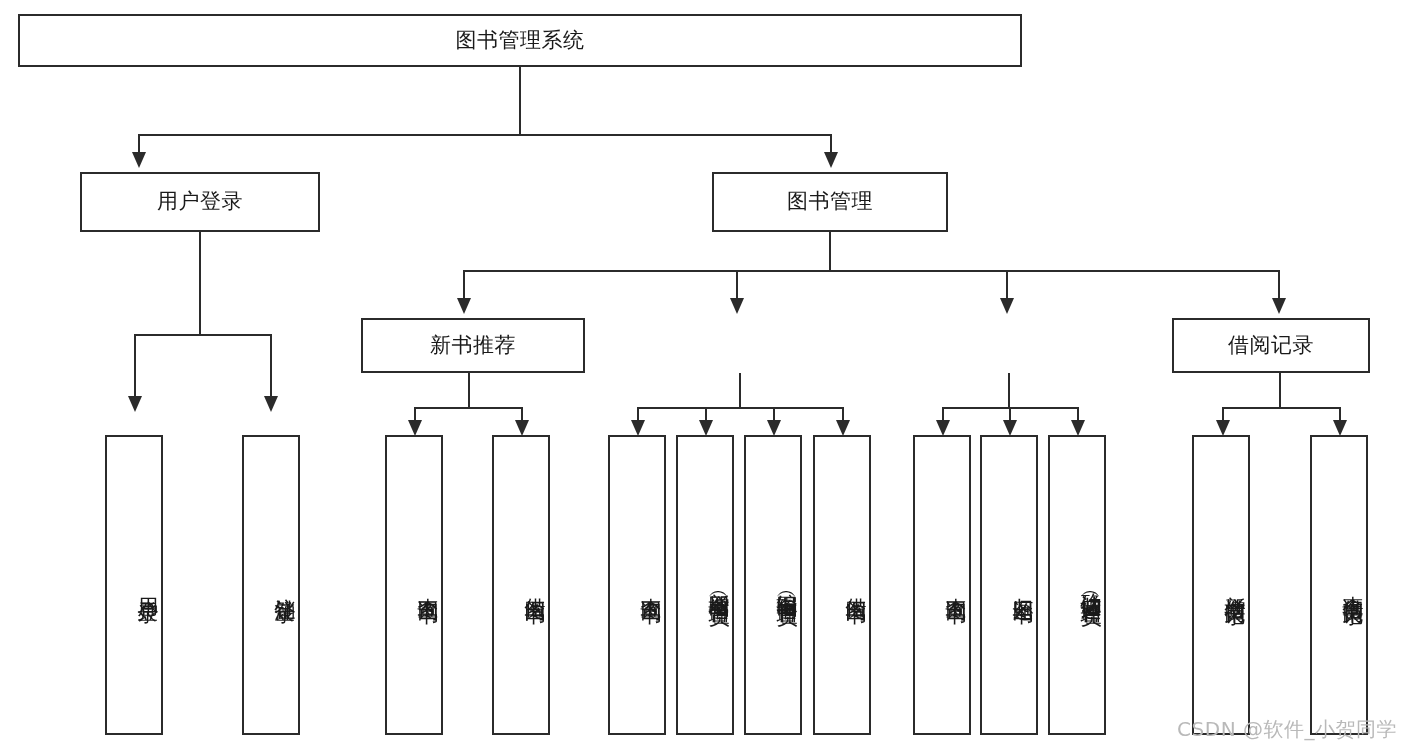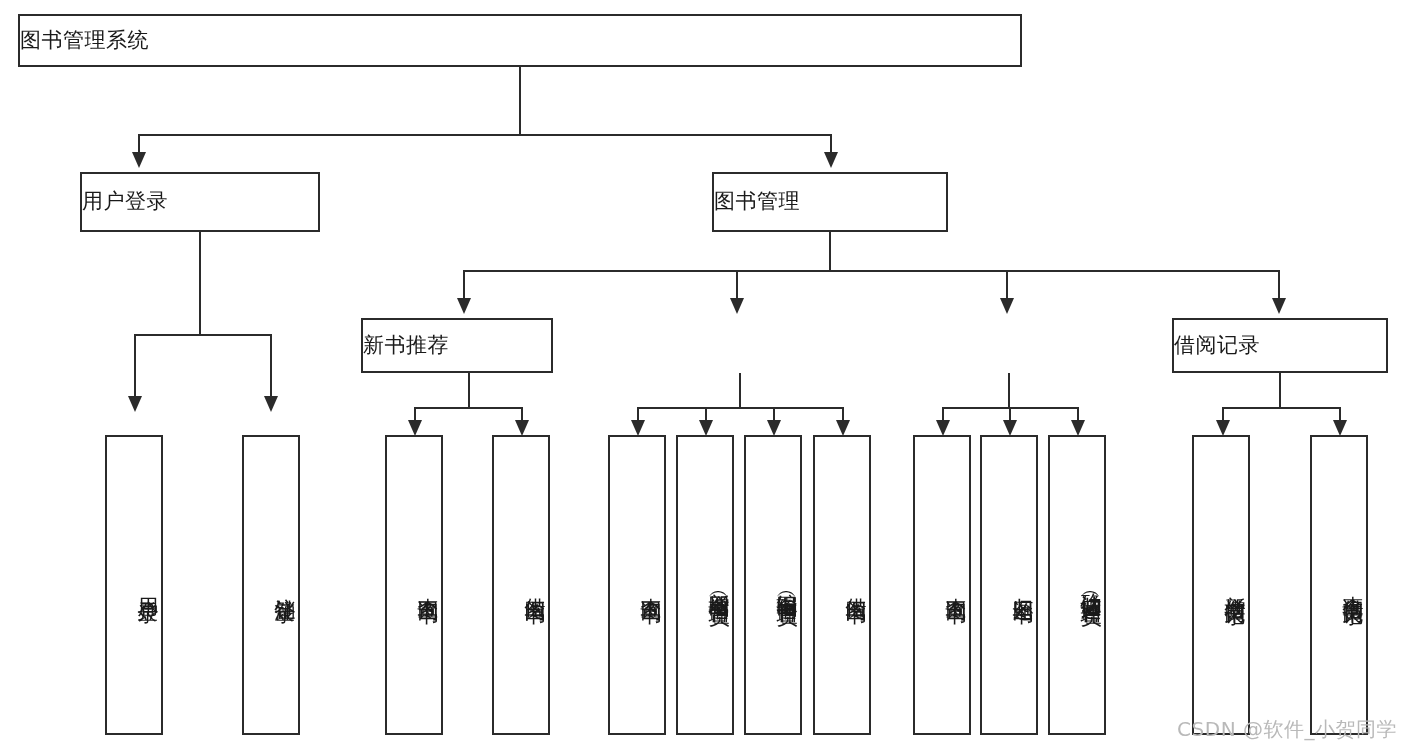--- a/index.html
+++ b/index.html
@@ -17,21 +17,21 @@
     background: #ffffff;
     overflow: hidden;
   }
   .node {
     position: absolute;
     box-sizing: border-box;
     border: 2px solid #2b2b2b;
     background: #ffffff;
     display: flex;
     align-items: center;
-    justify-content: flex-start;
+    justify-content: center;
     color: #1a1a1a;
   }
   .node.horiz {
     font-size: 21px;
     letter-spacing: 0.5px;
     line-height: 1.2;
   }
   .node.vert {
     writing-mode: vertical-rl;
     text-orientation: upright;
@@ -110,24 +110,24 @@
   <div class="edge h" style="left:463px; top:270px; width:817px;"></div>
   <div class="edge v" style="left:463px; top:270px; height:32px;"></div>
   <div class="arrow" style="left:457px; top:298px;"></div>
   <div class="edge v" style="left:736px; top:270px; height:32px;"></div>
   <div class="arrow" style="left:730px; top:298px;"></div>
   <div class="edge v" style="left:1006px; top:270px; height:32px;"></div>
   <div class="arrow" style="left:1000px; top:298px;"></div>
   <div class="edge v" style="left:1278px; top:270px; height:32px;"></div>
   <div class="arrow" style="left:1272px; top:298px;"></div>
 
-  <div class="node horiz" style="left:361px; top:318px; width:192px; height:55px;">
+  <div class="node horiz" style="left:361px; top:318px; width:224px; height:55px;">
     <span>新书推荐</span>
   </div>
-  <div class="node horiz" style="left:1172px; top:318px; width:216px; height:55px;">
+  <div class="node horiz" style="left:1172px; top:318px; width:198px; height:55px;">
     <span>借阅记录</span>
   </div>
 
   <div class="edge v" style="left:468px; top:373px; height:36px;"></div>
   <div class="edge h" style="left:414px; top:407px; width:108px;"></div>
   <div class="edge v" style="left:414px; top:407px; height:18px;"></div>
   <div class="arrow" style="left:408px; top:420px;"></div>
   <div class="edge v" style="left:521px; top:407px; height:18px;"></div>
   <div class="arrow" style="left:515px; top:420px;"></div>
 

